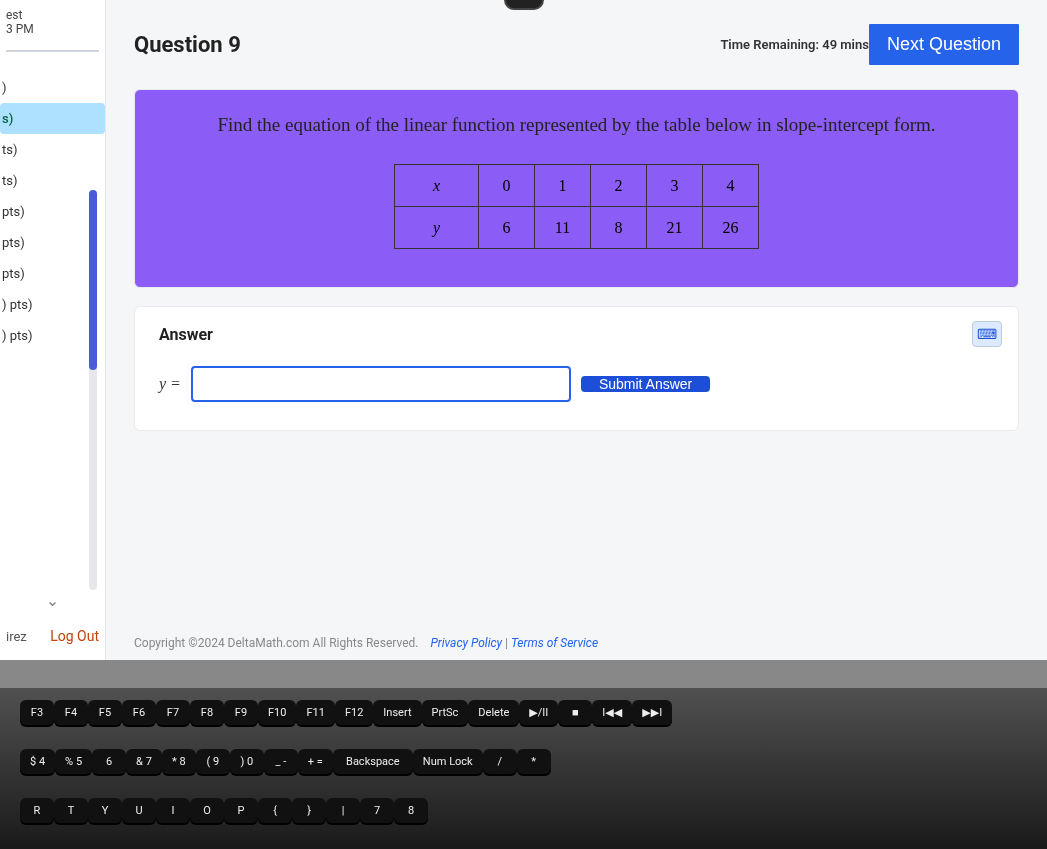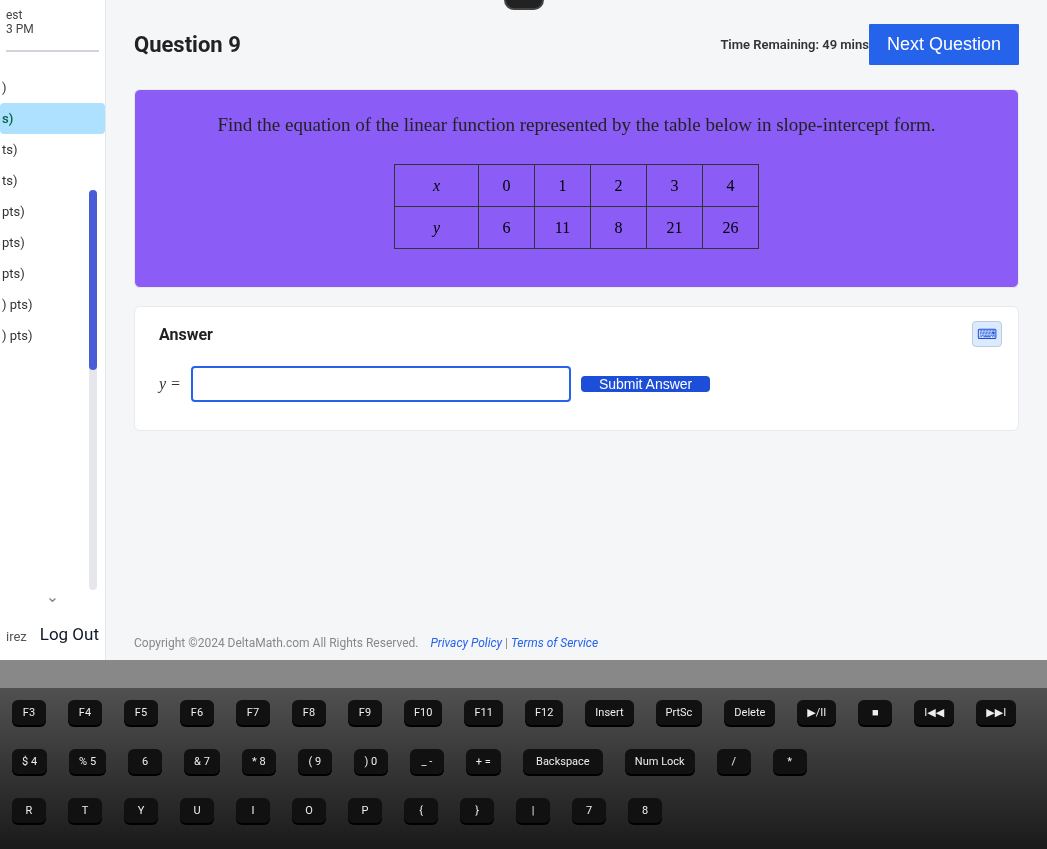--- a/index.html
+++ b/index.html
@@ -32,21 +32,21 @@
     background: #e5e7eb; border-radius: 4px;
   }
   .scrollbar-thumb {
     position: absolute; top: 0; left: 0; width: 8px; height: 180px;
     background: #4a5bd6; border-radius: 4px;
   }
   .sidebar-bottom {
     padding: 10px 6px 16px; display: flex; justify-content: space-between;
     align-items: flex-end; font-size: 13px; color: #555;
   }
-  .logout { color: #0f172a; cursor: pointer; font-size: 17px; }
+  .logout { color: #c2410c; cursor: pointer; font-size: 14px; }
   .chevron { color: #888; font-size: 16px; }
 
   .main { flex: 1; padding: 24px 28px 10px 28px; display: flex; flex-direction: column; }
   .header-row { display: flex; align-items: center; justify-content: space-between; margin-bottom: 24px; }
   .qtitle { font-size: 22px; font-weight: 700; color: #222; }
   .header-right { display: flex; align-items: center; gap: 0; }
   .time-remain { font-size: 13px; font-weight: 600; color: #333; }
   .next-btn {
     background: #2563eb; color: #fff; border: none; padding: 10px 18px;
     font-size: 18px; border-radius: 1px; cursor: pointer;
@@ -90,21 +90,21 @@
   }
 
   .footer { margin-top: auto; padding-top: 40px; font-size: 12px; color: #888; }
   .footer a { color: #2563eb; text-decoration: none; font-style: italic; }
 
   
   .laptop-bottom {
     position: absolute; left: 0; right: 0; top: 660px; height: 189px;
     background: linear-gradient(#5a5a5a, #1a1a1a);
   }
-  .key-row { display: flex; gap: 22px; padding: 12px 12px; flex-wrap: wrap; }
+  .key-row { display: flex; gap: 0; padding: 12px 20px; flex-wrap: wrap; }
   .key {
     background: #111; color: #eee; border-radius: 6px; padding: 6px 10px;
     font-size: 11px; min-width: 34px; text-align: center; box-shadow: 0 2px 0 #000;
   }
   .key.wide { min-width: 80px; }
   .bezel {
     height: 28px; background: #888;
   }
   .webcam {
     position: absolute; top: -2px; left: 50%; transform: translateX(-50%);

